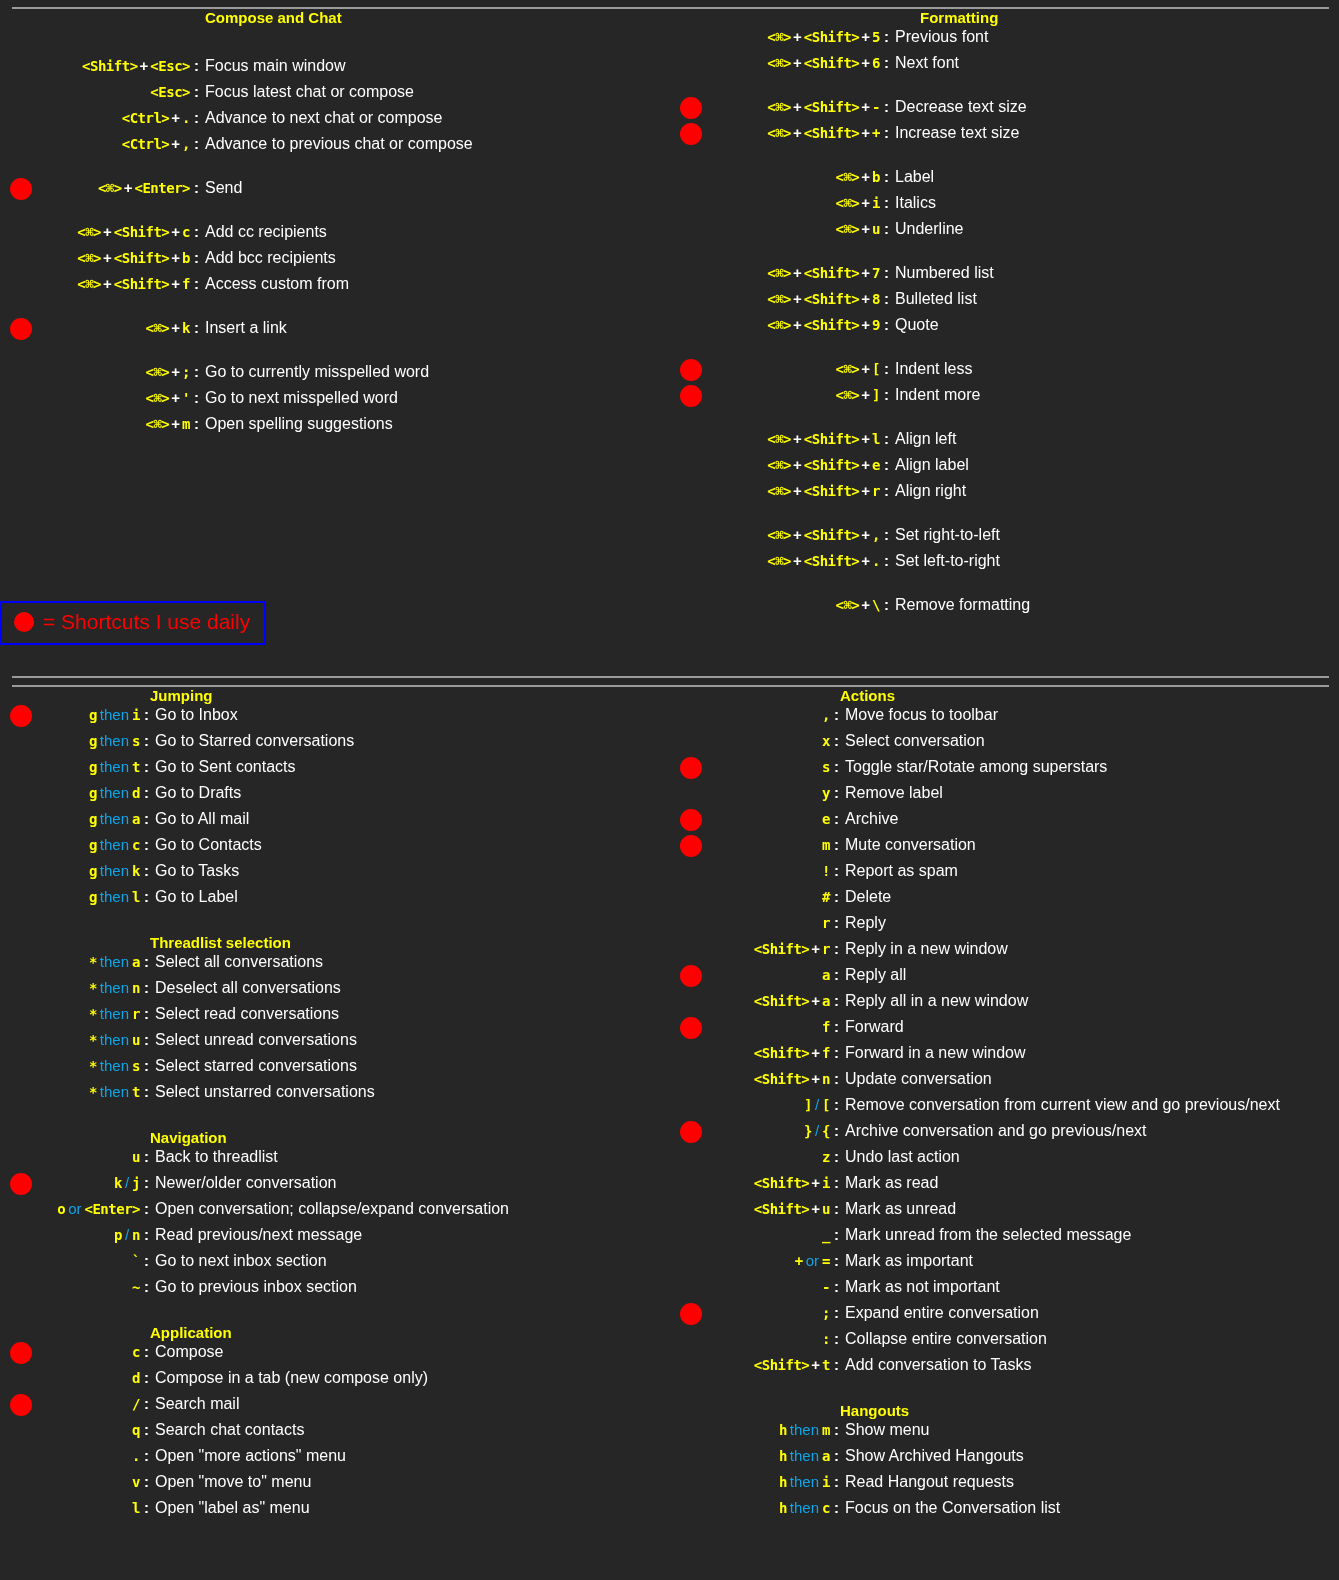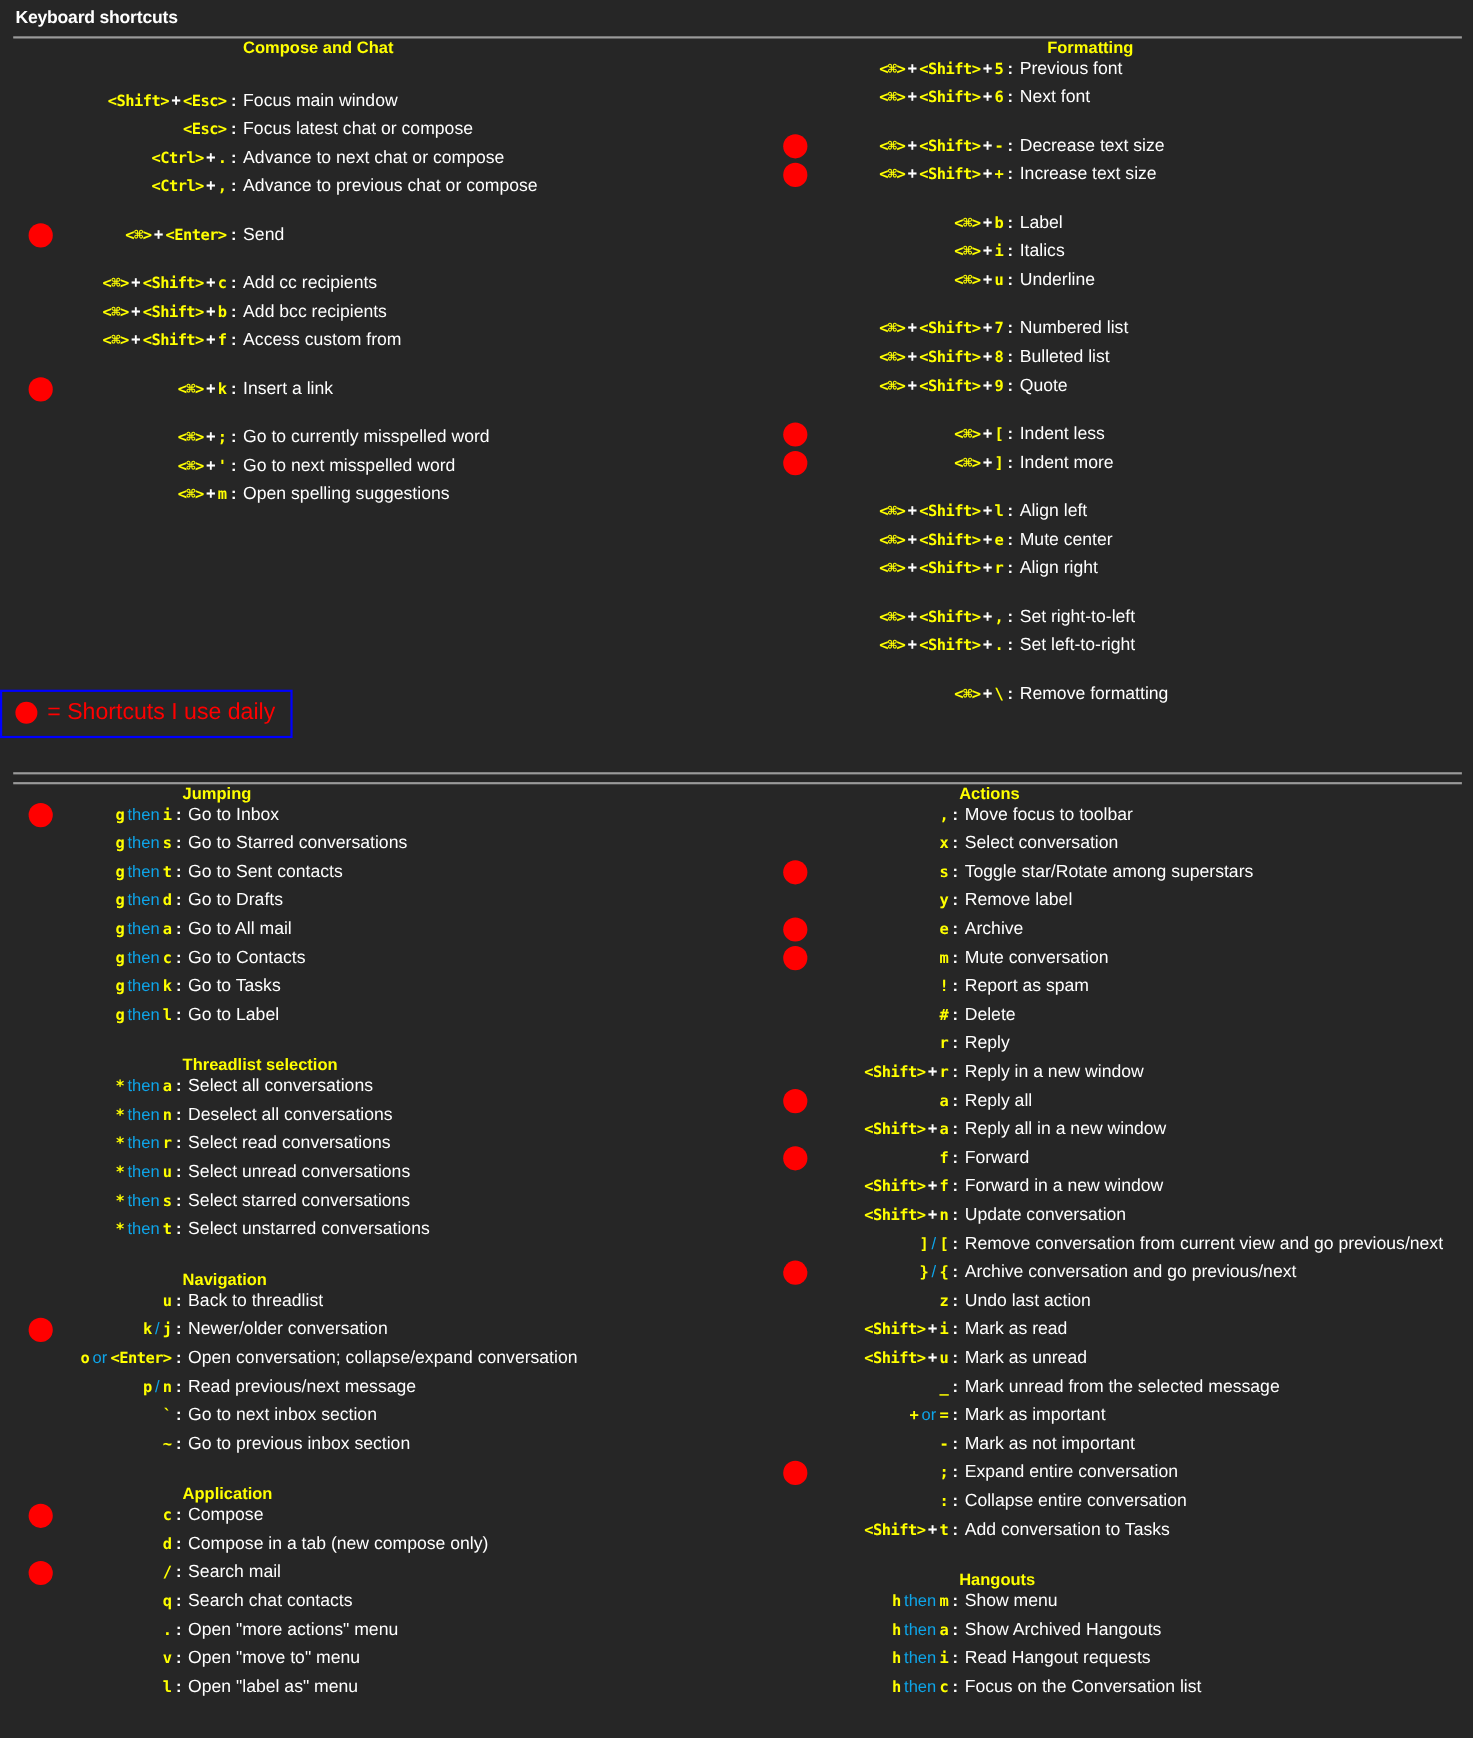--- a/index.html
+++ b/index.html
@@ -30,21 +30,21 @@
     height: 2px;
     background: #9a9a9a;
     margin: 7px 10px 0 12px;
   }
 
   
   .cols {
     display: flex;
     width: 100%;
   }
-  .col { position: relative; padding-left: 16px; }
+  .col { position: relative; }
 
   
   .col-tl { width: 670px; }
   .col-tr { width: 669px; }
   
   .col-bl { width: 670px; }
   .col-br { width: 669px; }
 
   .section-head {
     color: #ffff00;
@@ -173,23 +173,20 @@
   }
 
   .block-top { position: relative; height: 660px; }
   .block-bottom { position: relative; }
 </style>
 </head>
 <body>
 
 <div class="page">
 
-  <div class="title-bar">
-    <div class="title">Keyboard shortcuts</div>
-  </div>
   <div class="rule"></div>
 
   <div class="block-top">
     <div class="cols">
       <div class="col col-tl">
         <div class="inner">
           <div class="section-head">Compose and Chat</div>
           <div>
               <div class="row">
                 <div class="dotcell"></div>
@@ -357,21 +354,21 @@
               <div class="row gap">
                 <div class="dotcell"></div>
                 <div class="keys"><span><span class="k">&lt;⌘&gt;</span><span class="plus">+</span><span class="k">&lt;Shift&gt;</span><span class="plus">+</span><span class="k">l</span></span></div>
                 <div class="colon">:</div>
                 <div class="desc">Align left</div>
               </div>
               <div class="row">
                 <div class="dotcell"></div>
                 <div class="keys"><span><span class="k">&lt;⌘&gt;</span><span class="plus">+</span><span class="k">&lt;Shift&gt;</span><span class="plus">+</span><span class="k">e</span></span></div>
                 <div class="colon">:</div>
-                <div class="desc">Mute center</div>
+                <div class="desc">Align label</div>
               </div>
               <div class="row">
                 <div class="dotcell"></div>
                 <div class="keys"><span><span class="k">&lt;⌘&gt;</span><span class="plus">+</span><span class="k">&lt;Shift&gt;</span><span class="plus">+</span><span class="k">r</span></span></div>
                 <div class="colon">:</div>
                 <div class="desc">Align right</div>
               </div>
               <div class="row gap">
                 <div class="dotcell"></div>
                 <div class="keys"><span><span class="k">&lt;⌘&gt;</span><span class="plus">+</span><span class="k">&lt;Shift&gt;</span><span class="plus">+</span><span class="k">,</span></span></div>

